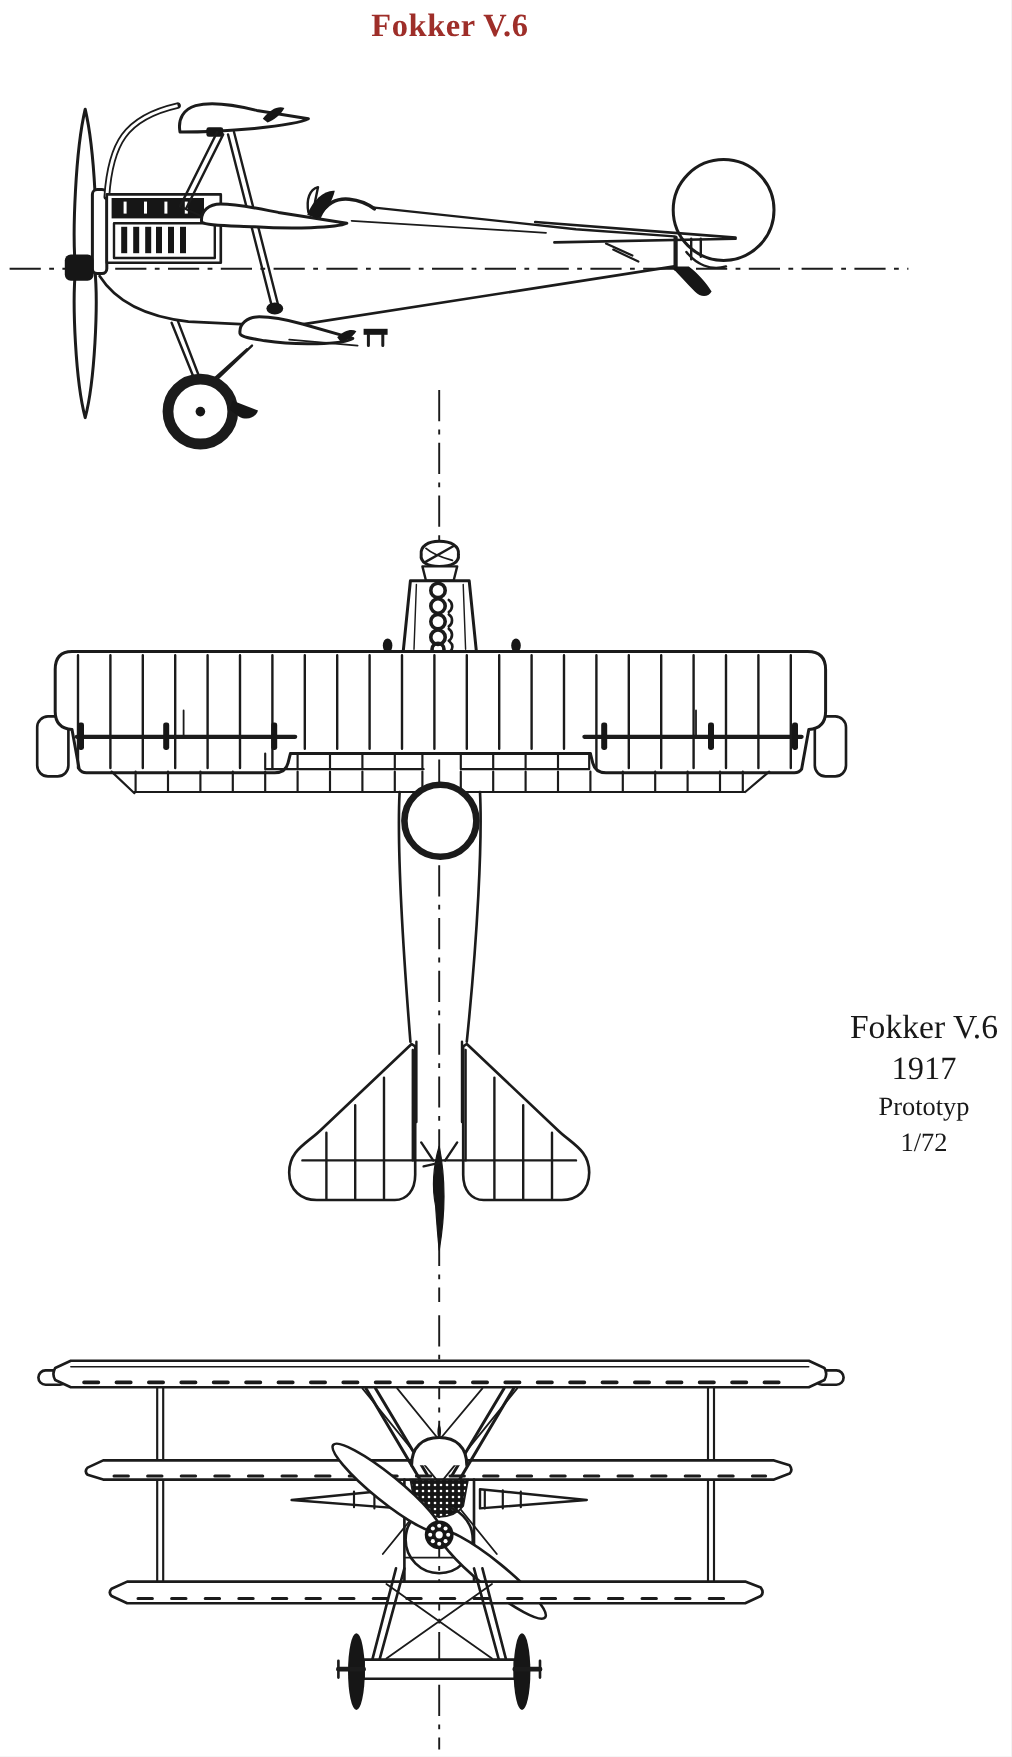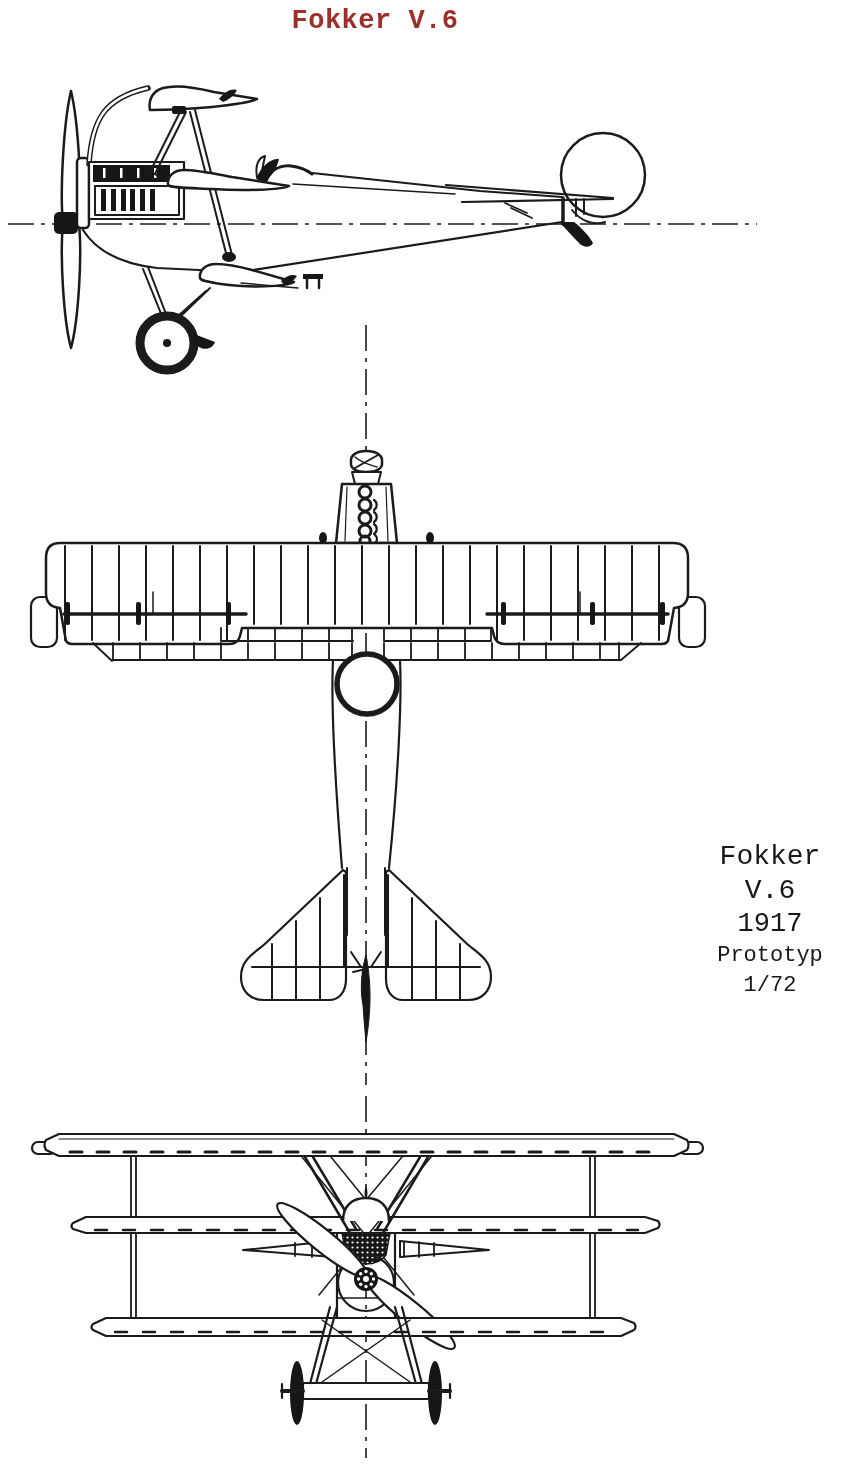--- a/index.html
+++ b/index.html
@@ -1,17 +1,17 @@
 <!DOCTYPE html>
 <html><head>
 <meta charset="utf-8">
 <style>
   html,body{margin:0;padding:0;background:#e8e8e8;}
   .sheet{position:relative;width:843px;height:1464px;background:#ffffff;overflow:hidden;
-         font-family:Liberation Mono, monospace;}
+         font-family:Liberation Serif, serif;}
   .sheet-title{position:absolute;top:6px;left:275px;width:200px;text-align:center;
          font-size:27px;font-weight:bold;color:#9e2e29;letter-spacing:.5px;}
   .info-block{position:absolute;top:840px;left:690px;width:160px;text-align:center;color:#181818;}
   .info-name{font-size:28px;line-height:34px;}
   .info-year{font-size:27px;line-height:33px;}
   .info-variant{font-size:22px;line-height:30px;}
   .info-scale{font-size:22px;line-height:30px;}
   svg{position:absolute;top:0;left:0;}
   .ln{stroke:#1b1b1b;fill:none;stroke-linecap:round;stroke-linejoin:round;}
   .w{fill:#ffffff;}

